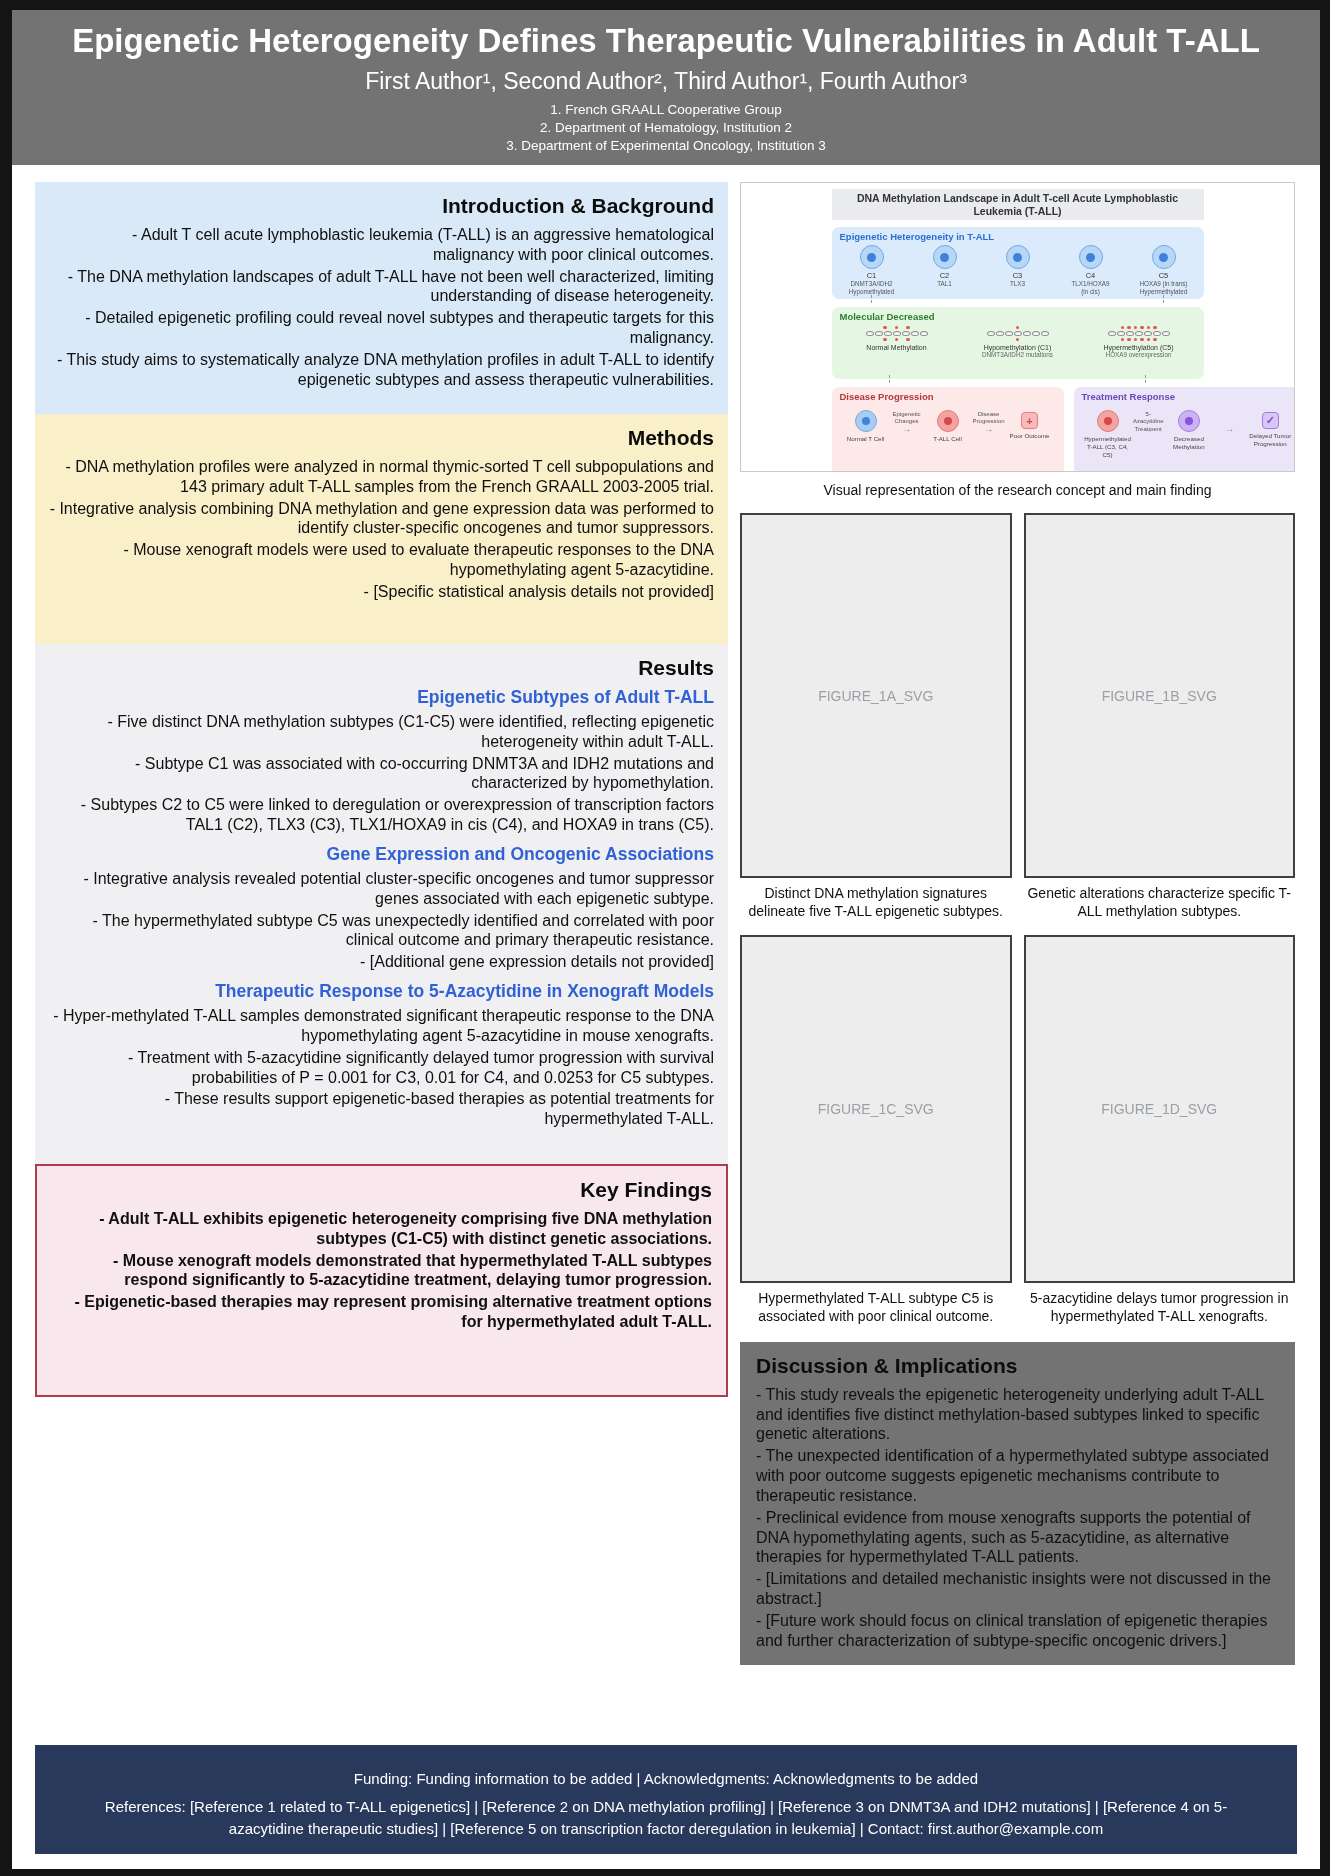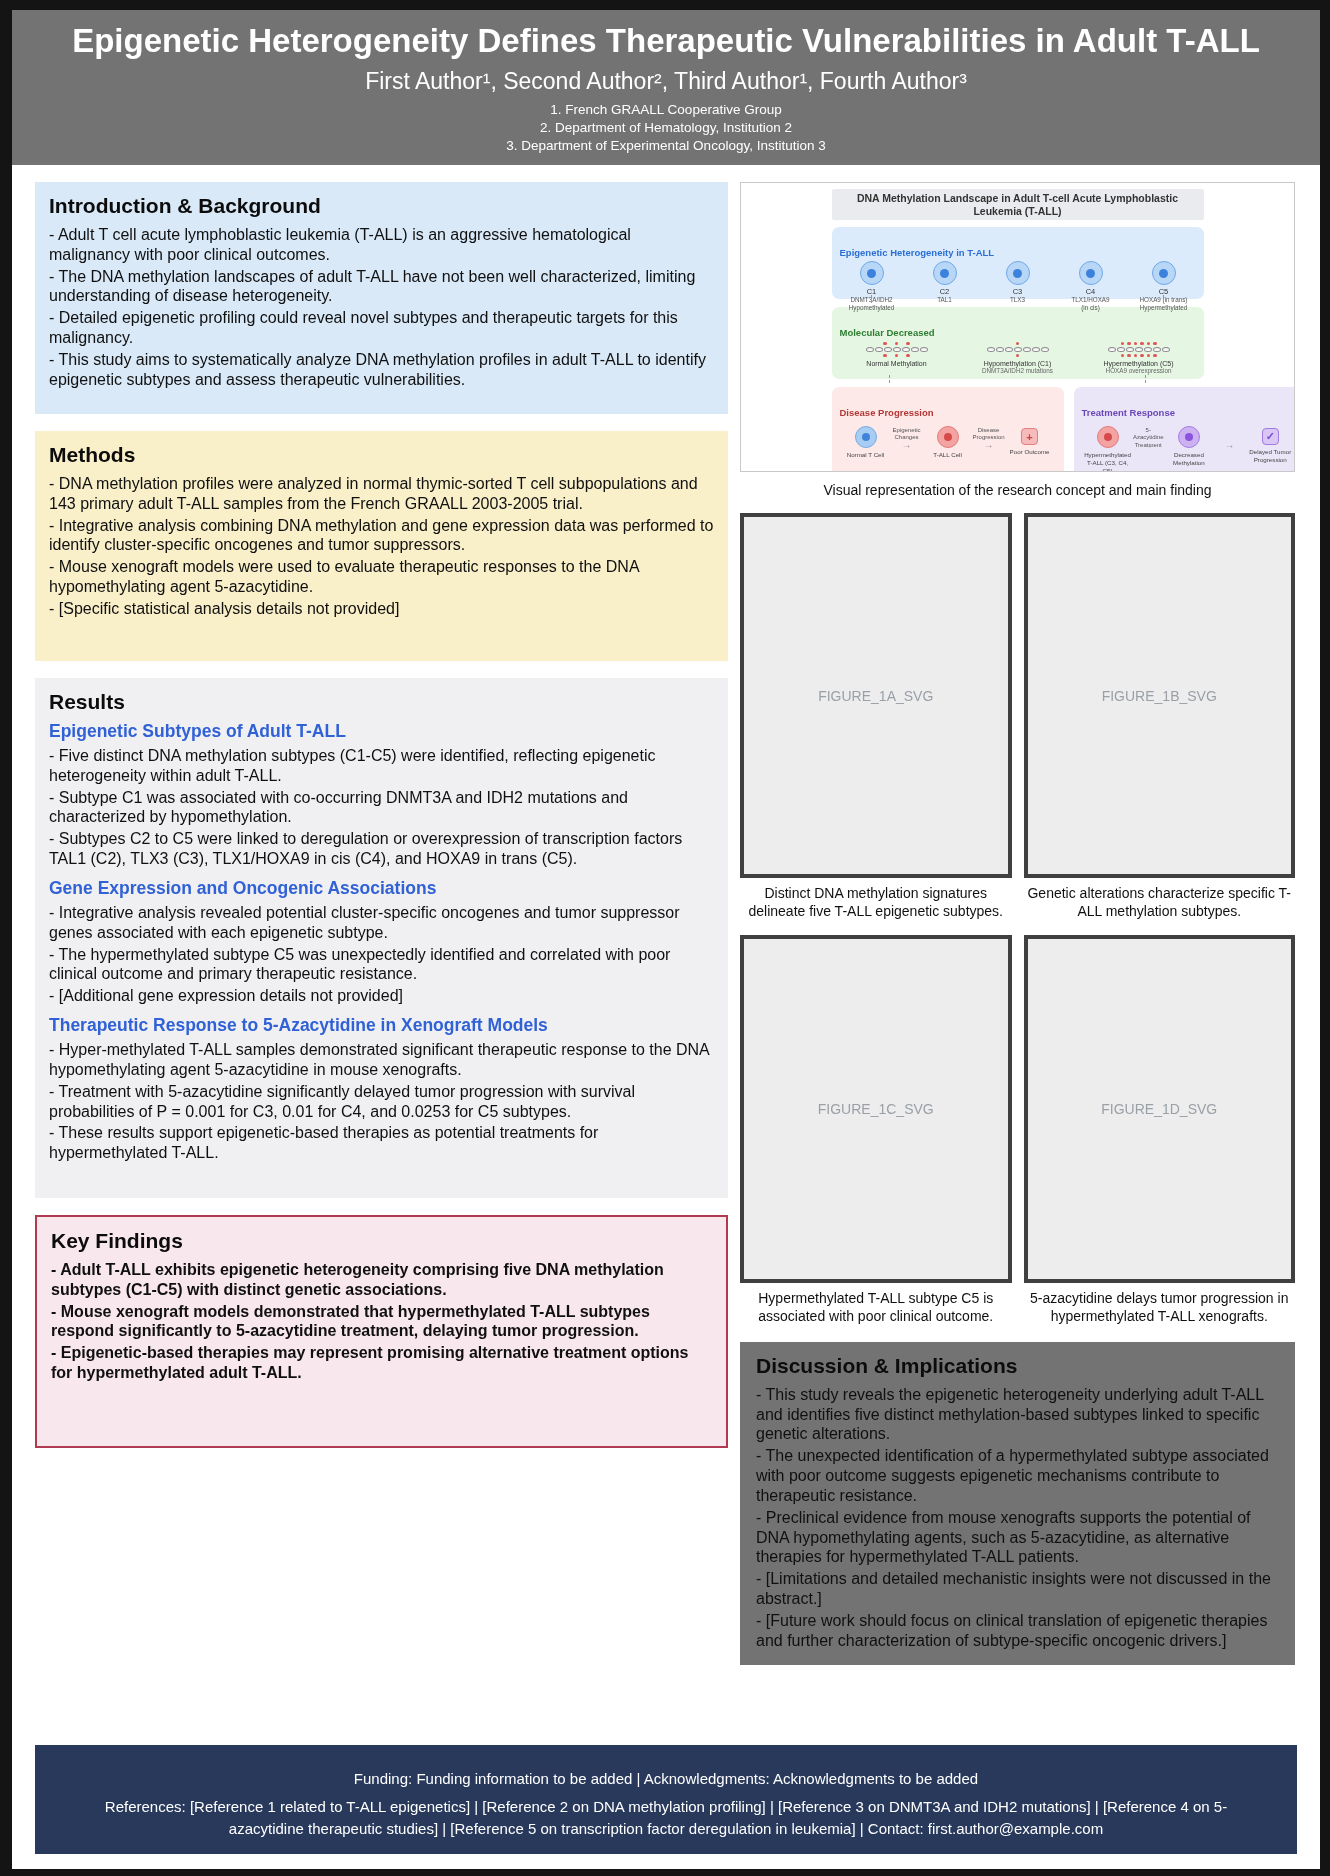--- a/index.html
+++ b/index.html
@@ -9,40 +9,40 @@
   }
   .page{position:absolute;left:12px;top:10px;width:1308px;height:1859px;background:#ffffff;overflow:hidden;}
 
   
   .hdr{height:155px;background:#737373;color:#fff;text-align:center;box-sizing:border-box;padding-top:13px;}
   .hdr-title{font-size:33px;font-weight:bold;margin:0;line-height:1.1;}
   .hdr-authors{font-size:23px;margin-top:9px;}
   .hdr-affil{font-size:13.5px;line-height:1.32;margin-top:6px;}
 
   
-  .col-left{position:absolute;left:23px;top:172px;width:693px;display:flex;flex-direction:column;gap:17px;}
+  .col-left{position:absolute;left:23px;top:172px;width:693px;display:flex;flex-direction:column;text-align:right;}
   .col-right{position:absolute;left:728px;top:172px;width:555px;}
 
   .box{box-sizing:border-box;padding:10px 14px;}
   .box h2{font-size:21px;margin:2px 0 7px;color:#0c0c0c;}
   .bullet{font-size:16px;line-height:1.24;margin:2px 0;color:#101010;}
   .intro{background:#d9e9f8;min-height:232px;}
   .methods{background:#f9efc9;min-height:230px;}
   .results{background:#f0f0f3;min-height:520px;}
   .findings{background:#f9e7ee;border:2px solid #b03a52;min-height:233px;}
   .findings .bullet{font-weight:bold;}
   .subhead{color:#3061d5;font-size:17.5px;font-weight:bold;margin:9px 0 4px;}
   .results .subhead:first-of-type{margin-top:4px;}
 
   
   .diagram-card{height:290px;background:#fff;border:1px solid #c9c9c9;box-sizing:border-box;position:relative;overflow:hidden;}
   .diagram-inner{width:372px;margin:0 auto;position:relative;height:100%;}
   .dg-title{font-size:10.5px;font-weight:bold;color:#333;background:#e9ebee;text-align:center;
             padding:3px 6px;margin:6px 0 7px;border-radius:2px;line-height:1.2;}
-  .dg-box{border-radius:7px;box-sizing:border-box;padding:20px 8px 5px;}
+  .dg-box{border-radius:7px;box-sizing:border-box;padding:4px 8px 5px;}
   .dg-box h4{margin:0 0 3px;font-size:9.5px;}
   .dg-blue{background:#dcebfb;height:72px;}
   .dg-blue h4{color:#2a6fd4;}
   .cells{display:flex;justify-content:space-between;}
   .cell{width:64px;text-align:center;}
   .cell-circle{width:24px;height:24px;border-radius:50%;background:#b8d7f6;border:1.5px solid #6fa8e8;
                margin:0 auto;display:flex;align-items:center;justify-content:center;box-sizing:border-box;}
   .cell-dot{width:9px;height:9px;border-radius:50%;background:#3c82dc;}
   .cell-name{font-size:7.5px;color:#333;margin-top:2px;}
   .cell-sub{font-size:6.3px;color:#555;line-height:1.25;}
@@ -84,21 +84,21 @@
   #conn-a{left:39px;top:106px;height:8px;}
   #conn-b{left:331px;top:106px;height:8px;}
   #conn-c{left:57px;top:186px;height:8px;}
   #conn-d{left:313px;top:186px;height:8px;}
 
   .ga-caption{text-align:center;font-size:14px;margin-top:9px;color:#111;line-height:1.3;}
 
   
   .fig-grid{display:flex;gap:12px;margin-top:14px;}
   .fig{flex:1;}
-  .fig-box{background:#ededed;border:4px solid #404040;display:flex;align-items:center;justify-content:center;box-sizing:border-box;}
+  .fig-box{background:#ededed;border:2px solid #404040;display:flex;align-items:center;justify-content:center;box-sizing:border-box;}
   .row1 .fig-box{height:365px;}
   .row2 .fig-box{height:348px;}
   .fig-ph{color:#9aa0a6;font-size:14px;}
   .fig-caption{font-size:14px;text-align:center;margin-top:7px;line-height:1.28;color:#111;}
 
   .discussion{background:#737373;margin-top:16px;padding:10px 16px 12px;}
 
   
   .ftr{position:absolute;left:23px;top:1735px;width:1262px;background:#28395c;color:#fff;text-align:center;
        box-sizing:border-box;padding:13px 34px 14px;}

